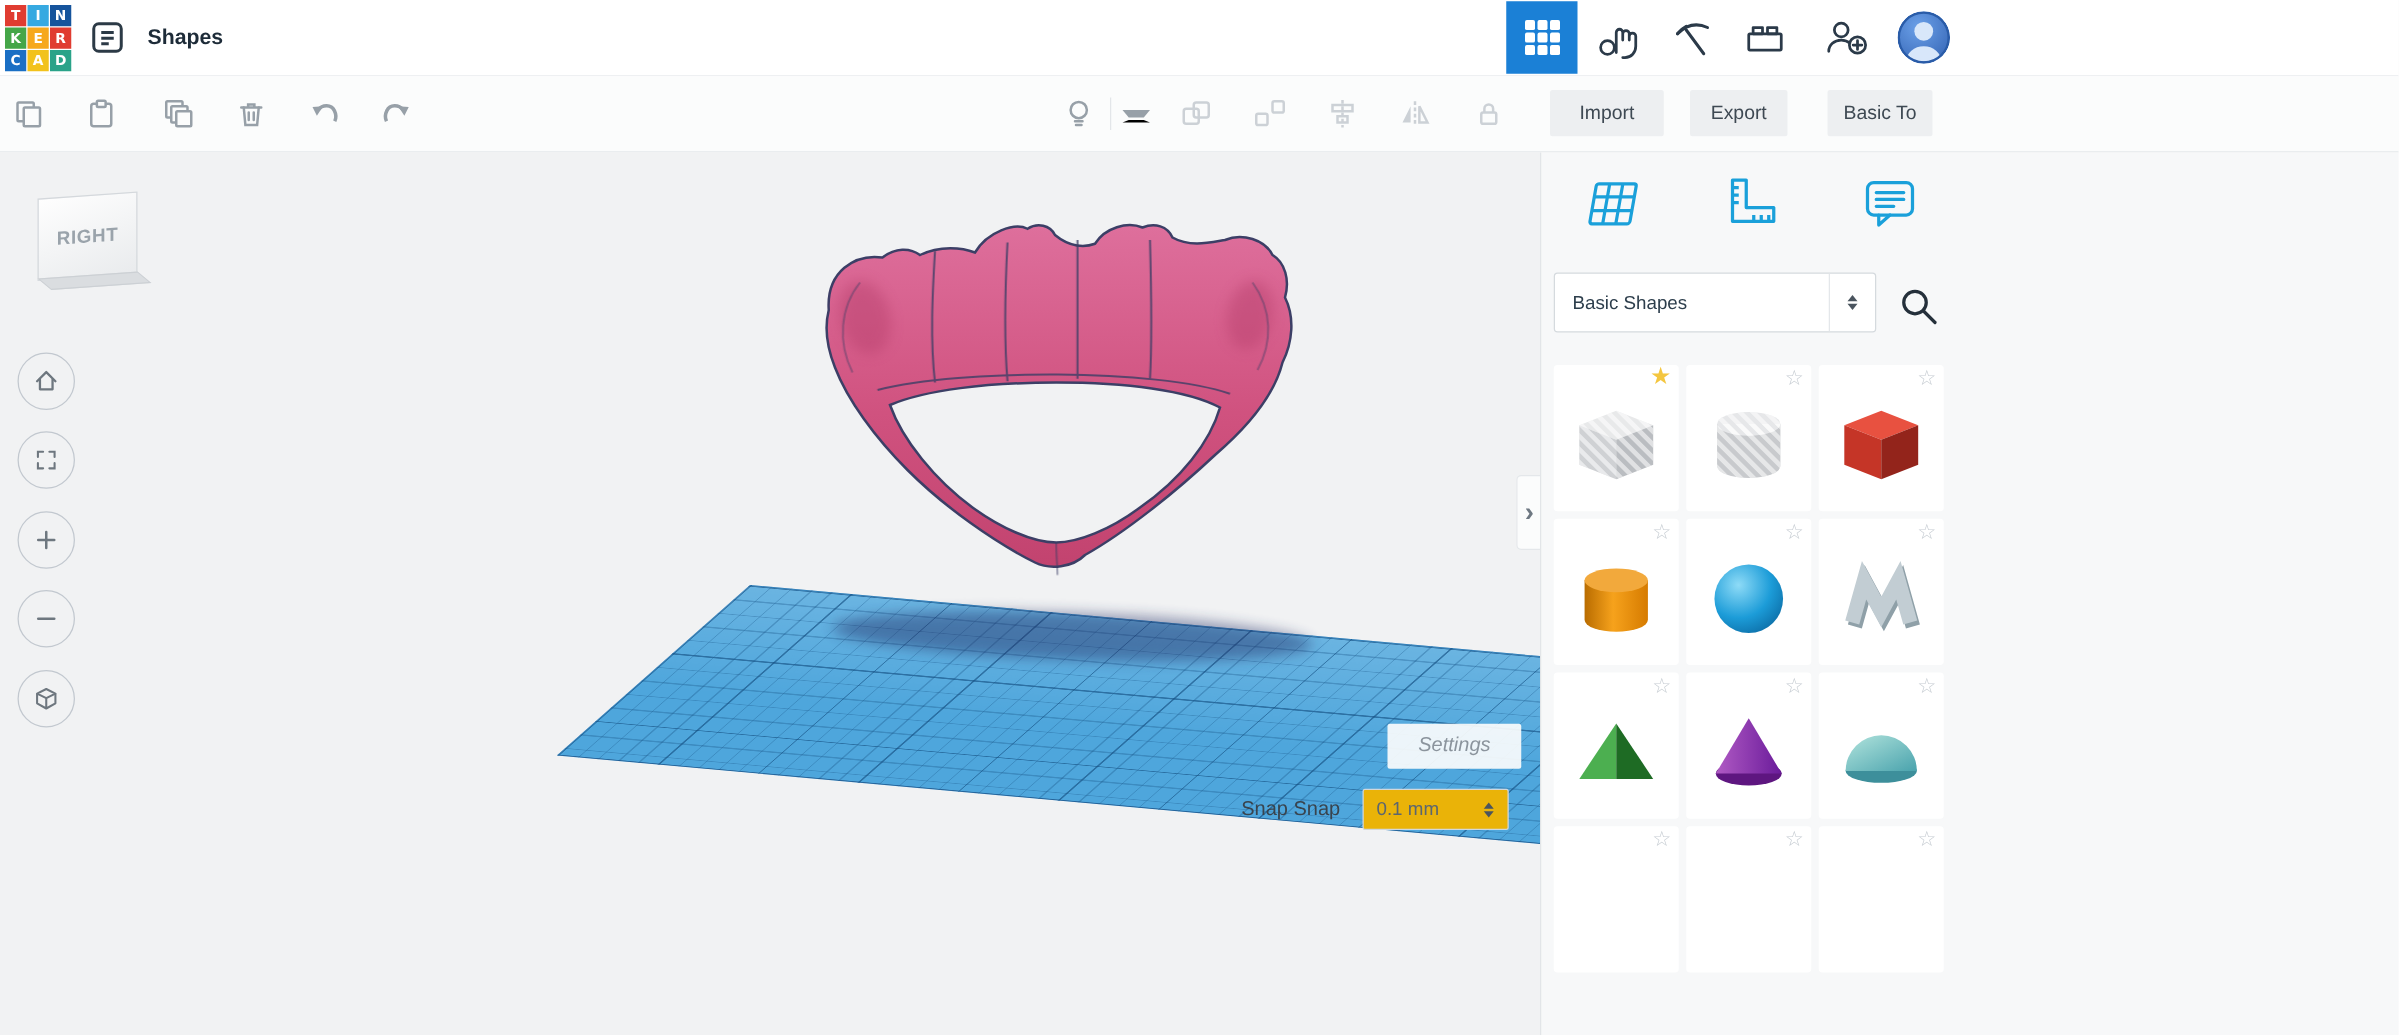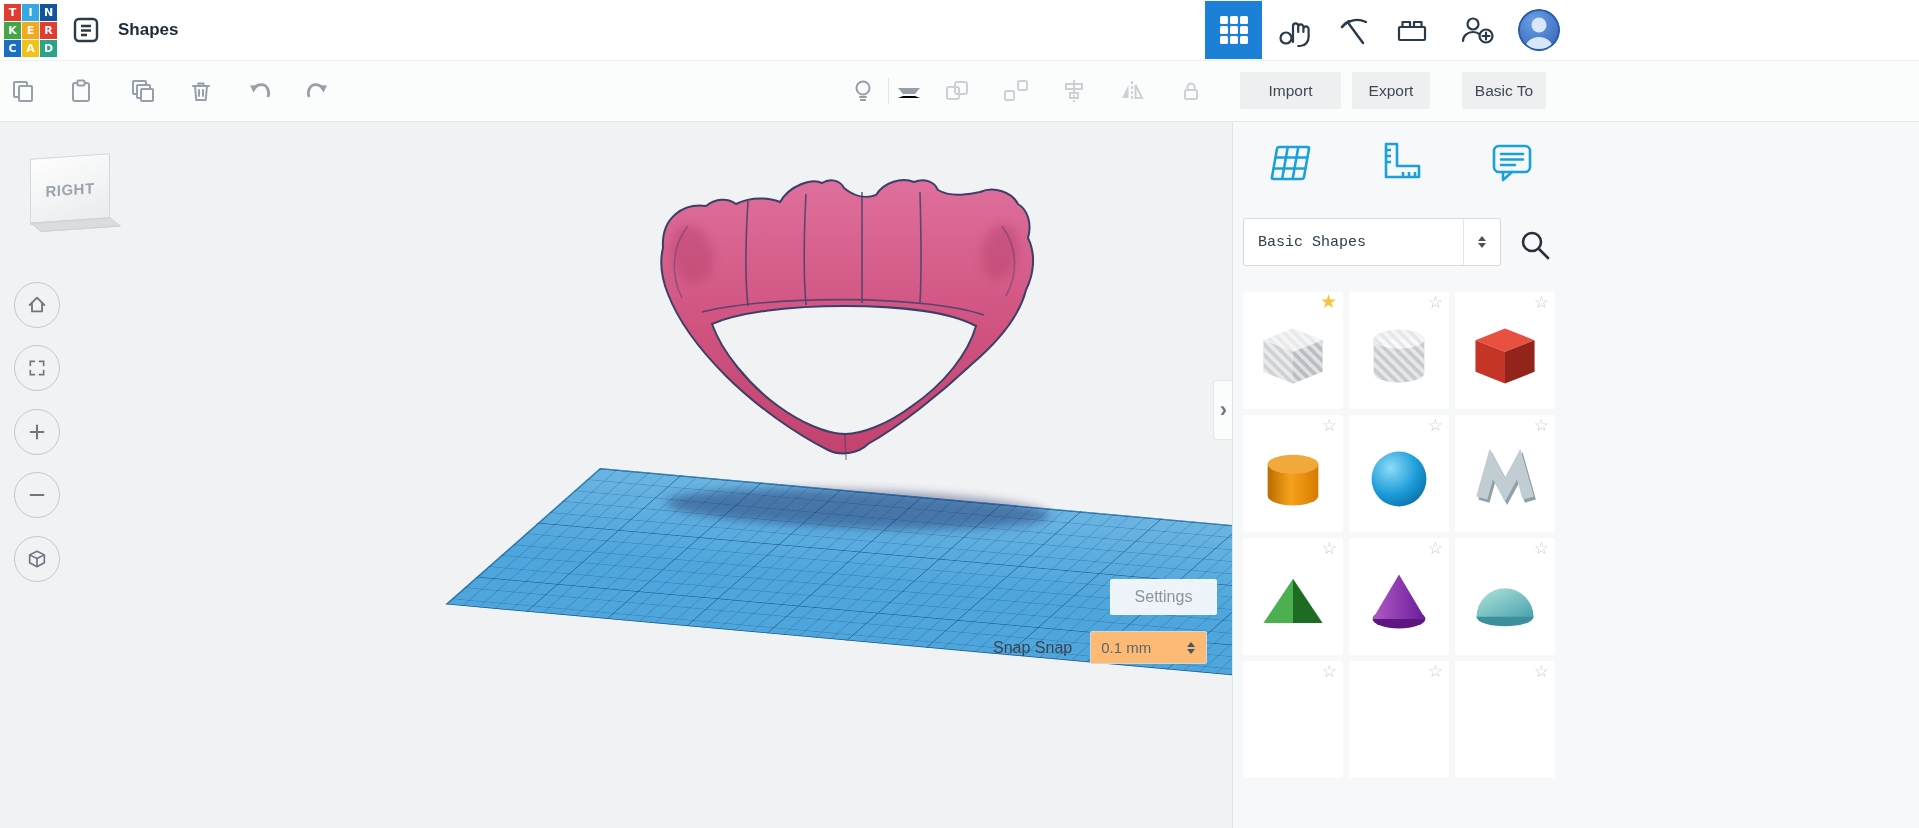--- a/index.html
+++ b/index.html
@@ -42,35 +42,35 @@
   .scene-svg{position:absolute;left:0;top:0;width:1232px;height:708px;}
 
   .viewcube{position:absolute;left:30px;top:34px;width:78px;height:64px;background:linear-gradient(160deg,#fefefe,#e9ebed);
     border:1px solid #d4d8dc;transform:skewY(-4deg);display:flex;align-items:center;justify-content:center;
     color:#9aa3ab;font-weight:700;font-size:15px;letter-spacing:.5px;cursor:pointer;}
   .viewcube::after{content:"";position:absolute;left:-1px;bottom:-9px;width:100%;height:8px;background:#dadde0;border:1px solid #ccd0d4;transform:skewX(48deg);transform-origin:top left;}
 
   .navbtn{position:absolute;left:14px;width:46px;height:46px;border-radius:50%;background:transparent;border:1.5px solid #c2c8cf;color:#6e777f;cursor:pointer;display:flex;align-items:center;justify-content:center;padding:0;}
 
   .settings-pill{position:absolute;left:1110px;top:457px;width:107px;height:36px;background:rgba(251,252,252,.92);
-    color:#8b949d;font-size:16px;display:flex;align-items:center;justify-content:center;border-radius:2px;border:none;cursor:pointer;font-family:"Liberation Sans",sans-serif;}
+    color:#8b949d;font-size:16px;display:flex;align-items:center;justify-content:center;border-radius:2px;border:none;cursor:pointer;font-family:"Liberation Sans",sans-serif;font-style:italic;}
   .snaprow{position:absolute;left:993px;top:509px;display:flex;align-items:center;gap:18px;}
   .snaplabel{font-size:16px;color:#39444e;}
-  .snap-dd{width:117px;height:33px;background:#fdba74;border:1px solid #d2d7db;border-radius:2px;display:flex;align-items:center;justify-content:space-between;padding:0 10px;color:#5c666f;font-size:15px;cursor:pointer;box-sizing:border-box;}
+  .snap-dd{width:117px;height:33px;background:#eab308;border:1px solid #d2d7db;border-radius:2px;display:flex;align-items:center;justify-content:space-between;padding:0 10px;color:#5c666f;font-size:15px;cursor:pointer;box-sizing:border-box;}
   .spinner{position:relative;width:9px;height:12px;}
   .spinner::before{content:"";position:absolute;left:0;top:0;border-left:4.5px solid transparent;border-right:4.5px solid transparent;border-bottom:5px solid #4a545e;}
   .spinner::after{content:"";position:absolute;left:0;bottom:0;border-left:4.5px solid transparent;border-right:4.5px solid transparent;border-top:5px solid #4a545e;}
 
   .collapse-tab{position:absolute;left:1213px;top:258px;width:19px;height:58px;background:#fbfcfc;border:1px solid #e4e7ea;border-right:none;border-radius:4px 0 0 4px;display:flex;align-items:center;justify-content:center;color:#6e7882;font-size:22px;font-weight:bold;cursor:pointer;}
 
   
   .panel{position:relative;flex:1;background:#f7f8f9;border-left:1px solid #e2e5e8;}
   .pbtn{position:absolute;top:16px;width:48px;height:48px;background:none;border:none;padding:0;cursor:pointer;}
   .select{position:absolute;left:10px;top:96px;width:258px;height:48px;background:#fff;border:1px solid #d5dade;border-radius:3px;display:flex;align-items:center;justify-content:space-between;padding:0 0 0 14px;box-sizing:border-box;cursor:pointer;}
-  .select-label{font-size:15px;color:#2d3e4c;font-family:Liberation Mono, monospace;}
+  .select-label{font-size:15px;color:#2d3e4c;}
   .select-caret{width:36px;height:100%;border-left:1px solid #e4e7ea;display:flex;align-items:center;justify-content:center;}
   .search-btn{position:absolute;left:285px;top:106px;width:34px;height:34px;background:none;border:none;padding:0;cursor:pointer;color:#25303b;}
 
   .shape-grid{position:absolute;left:10px;top:170px;width:318px;display:grid;grid-template-columns:repeat(3,100px);gap:6px;}
   .tile{position:relative;height:117px;background:#fff;border-radius:3px;cursor:pointer;}
   .tile .star{position:absolute;top:2px;right:6px;font-size:17px;color:#c6ccd2;line-height:1;cursor:pointer;}
   .tile .star.filled{color:#f4c63f;font-size:19px;top:0;}
   .tile .glyph{position:absolute;left:50%;top:55%;width:76px;height:68px;transform:translate(-50%,-50%);}
 
   svg{display:block;}
@@ -315,21 +315,21 @@
         <polygon points="23,20 16.5,7 16.5,20" fill="none" stroke="currentColor" stroke-width="2"></polygon>
       </svg>
     </button>
     <button class="tbtn disabled" style="left:1178px">
       <svg viewBox="0 0 26 26" width="26" height="26" fill="none" stroke="currentColor" stroke-width="2">
         <rect x="7" y="12" width="12" height="9" rx="1.5"></rect>
           <path d="M9.5,12 V9 a3.5,3.5 0 0 1 7,0 v3"></path>
       </svg>
     </button>
 
-    <button class="tb-btn" style="left:1240px;width:101px">Import</button>
+    <button class="tb-btn" style="left:1240px;width:91px">Import</button>
     <button class="tb-btn" style="left:1352px;width:78px">Export</button>
     <button class="tb-btn" style="left:1462px;width:84px">Basic To</button>
   </div>
 
   <div class="workspace">
     <div class="canvas">
       <div class="workplane"></div>
 
       <svg class="scene-svg" viewBox="0 120 1232 708">
 

